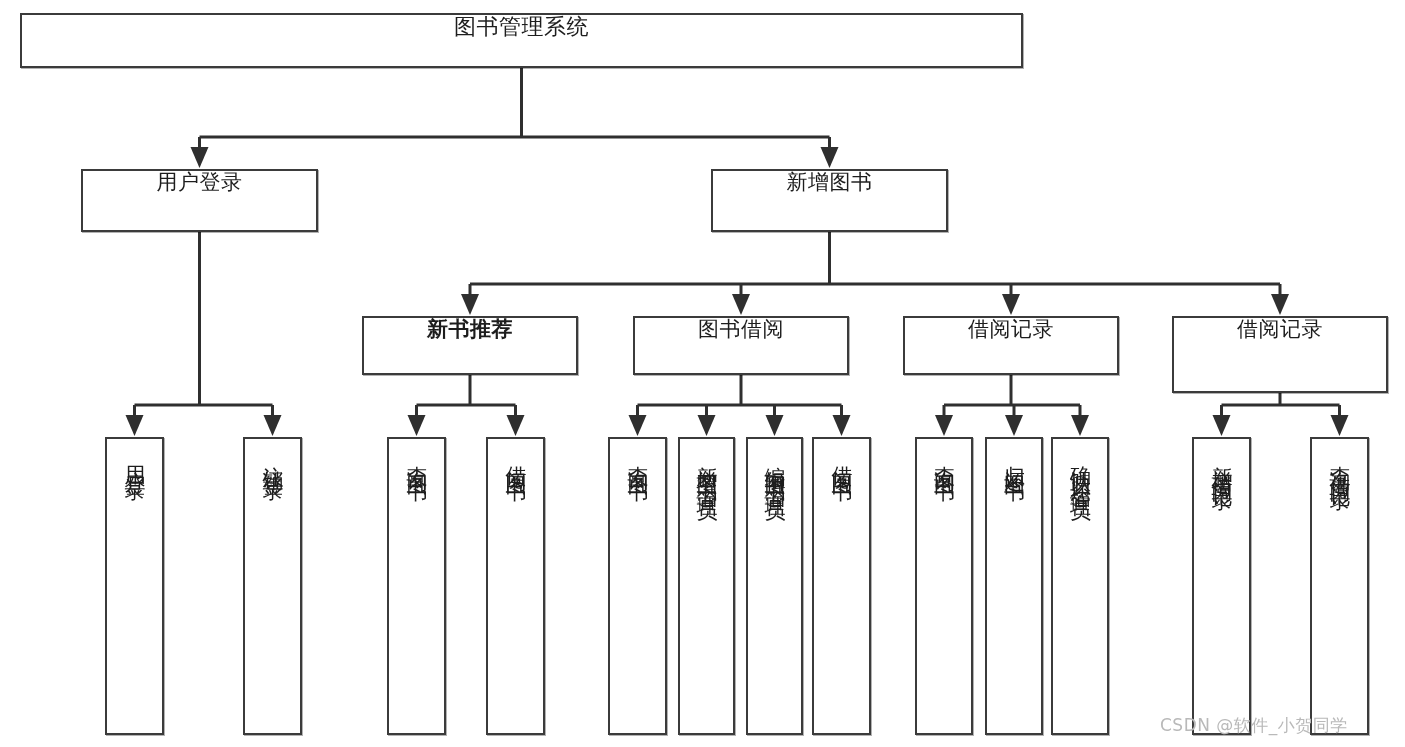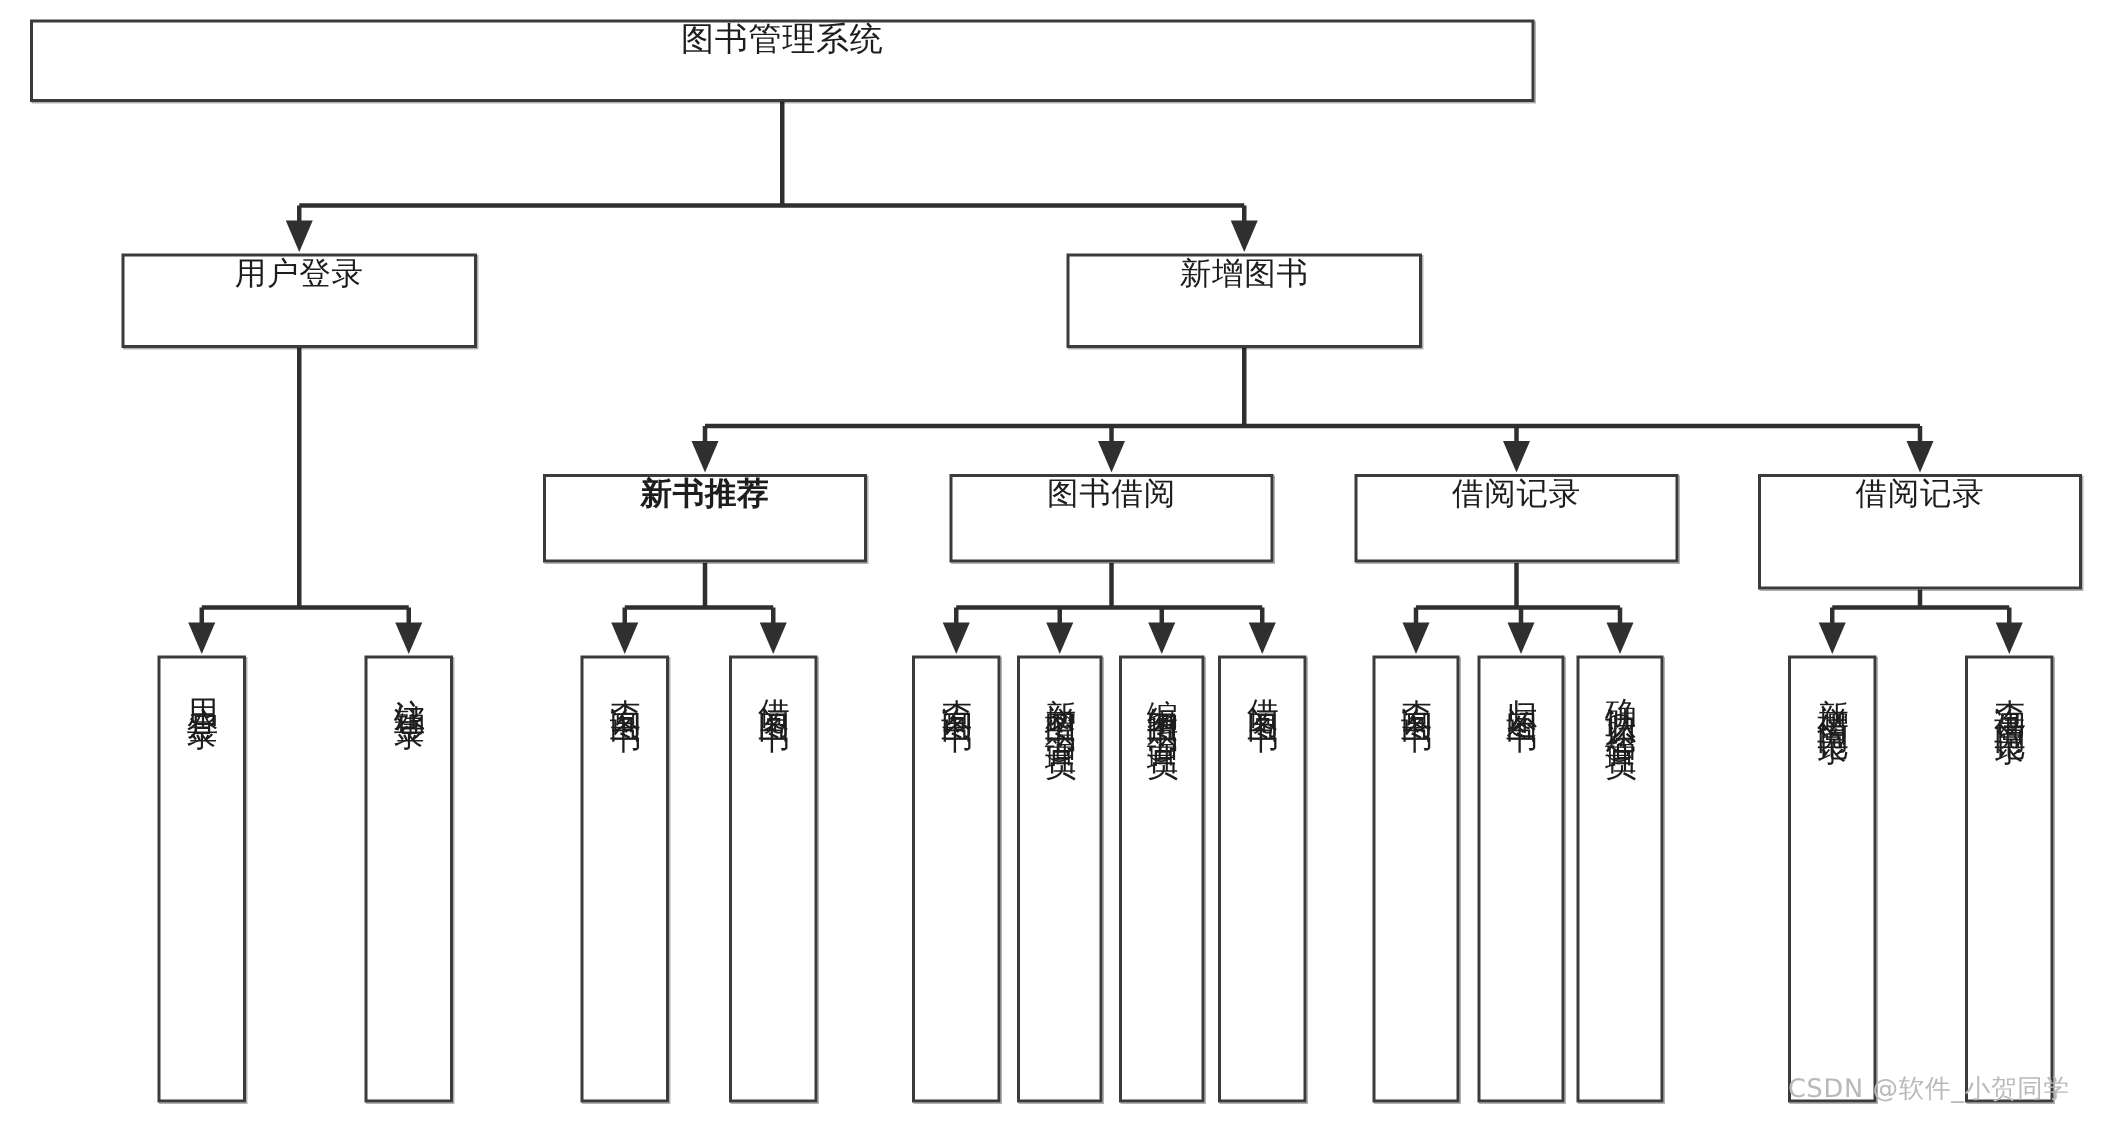--- a/index.html
+++ b/index.html
@@ -187,14 +187,14 @@
       <div class="node vert" style="left: 1051px; top: 437px; width: 58px; height: 298px;">
         <span class="label">确认归还（管理员）</span>
       </div>
       <div class="node vert" style="left: 1192px; top: 437px; width: 59px; height: 298px;">
         <span class="label">新增借阅记录</span>
       </div>
       <div class="node vert" style="left: 1310px; top: 437px; width: 59px; height: 298px;">
         <span class="label">查询借阅记录</span>
       </div>
     </div>
-  <div class="watermark" style="left:1192px; top:714px;">CSDN @软件_小贺同学</div>
+  <div class="watermark" style="left:1160px; top:714px;">CSDN @软件_小贺同学</div>
 </div>
 
 </body></html>

